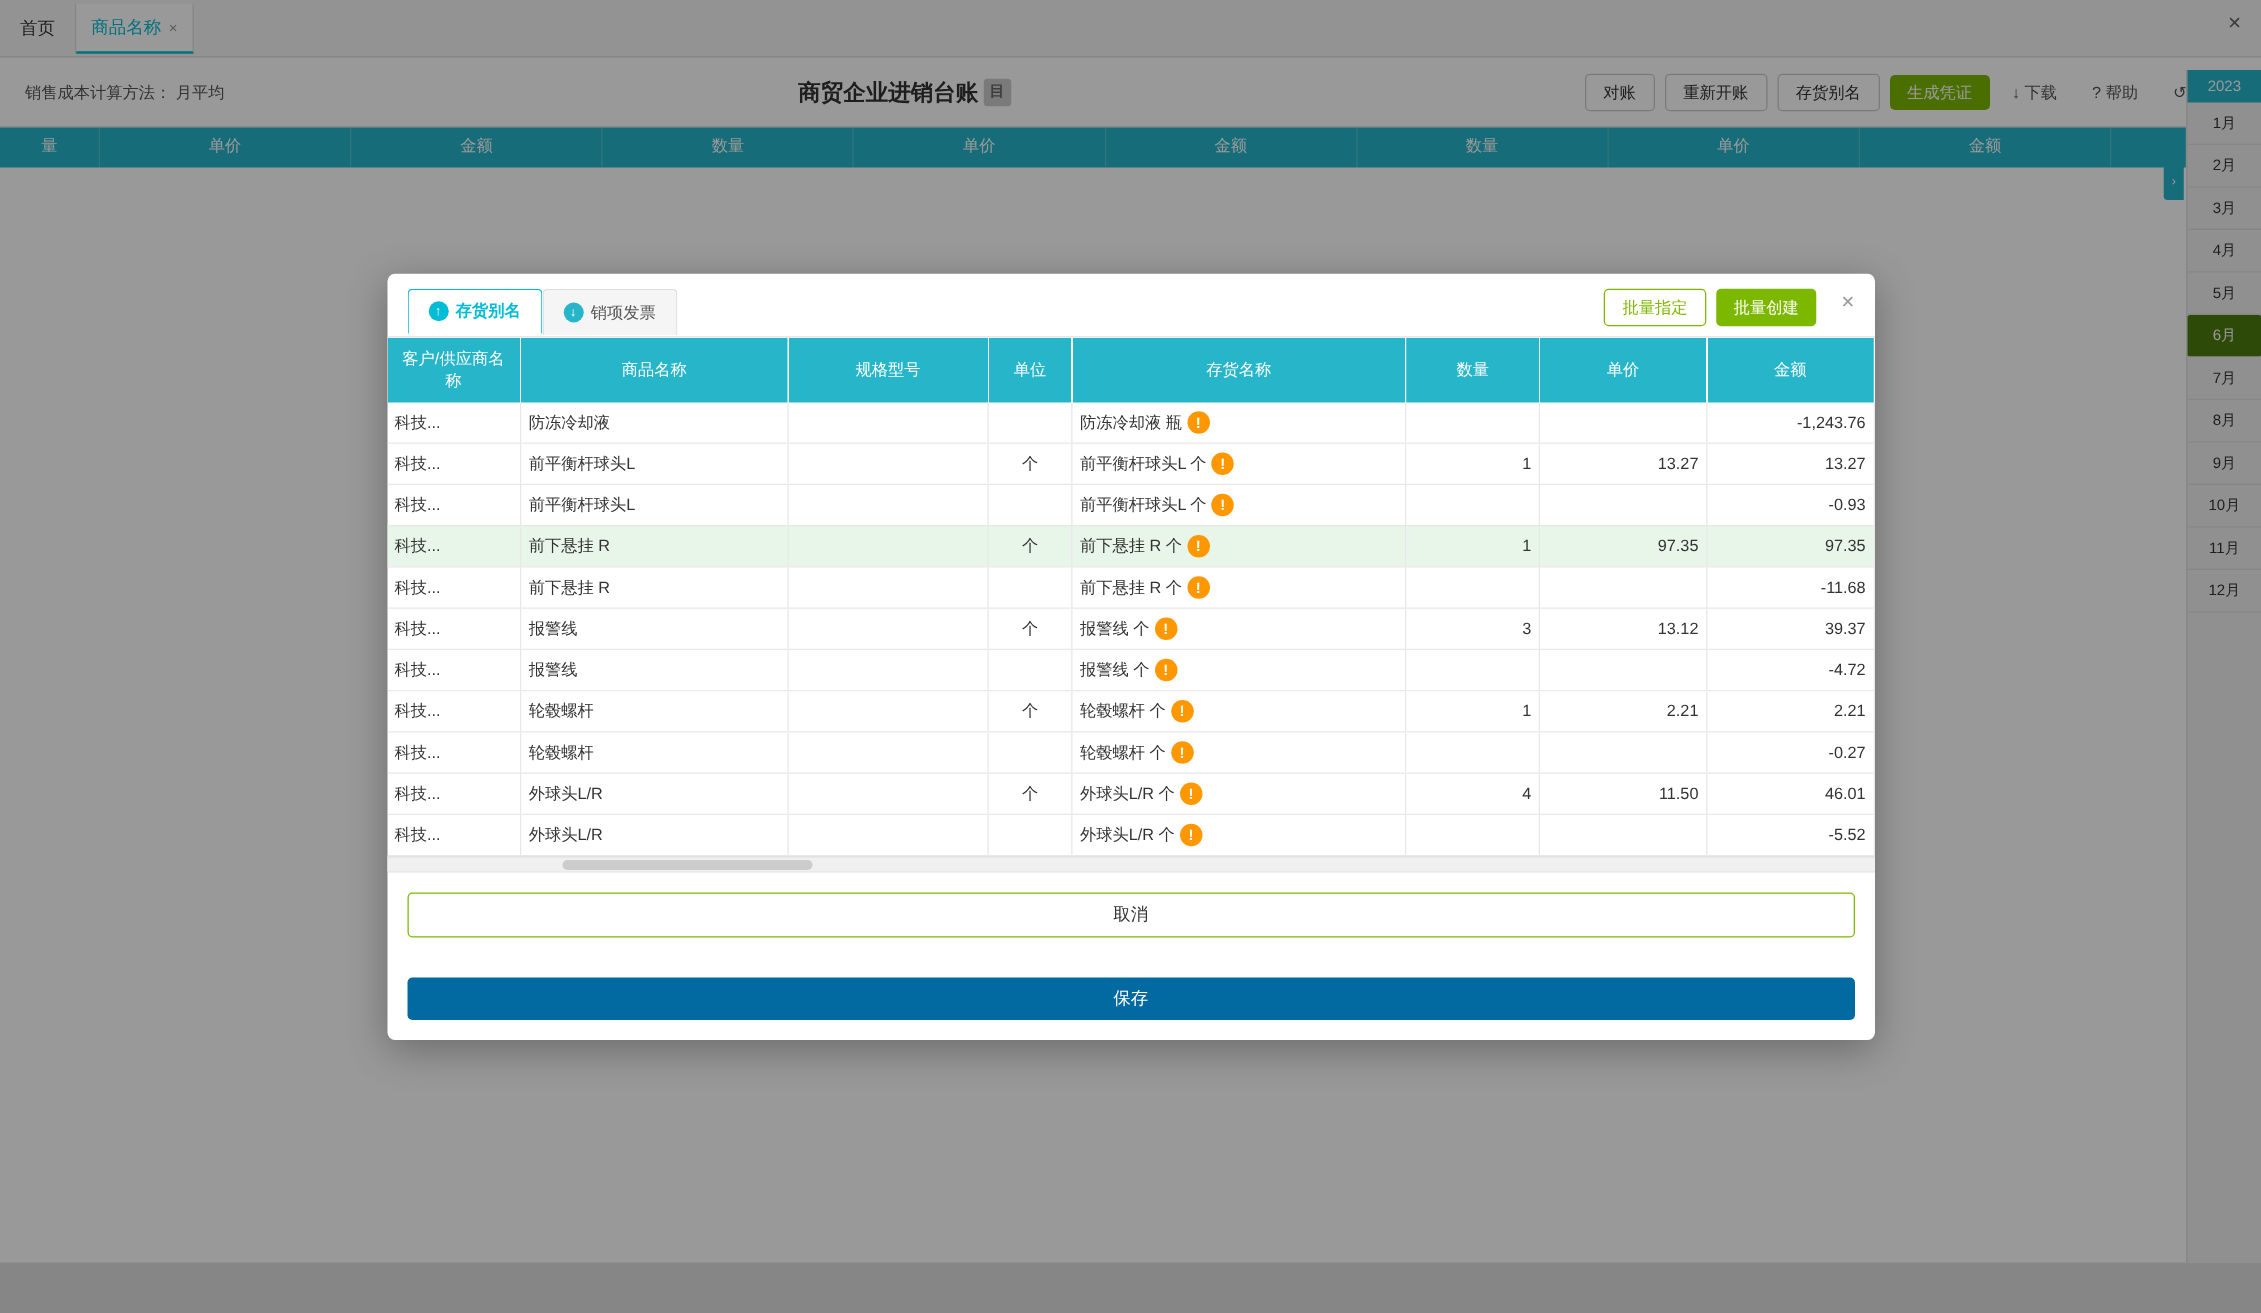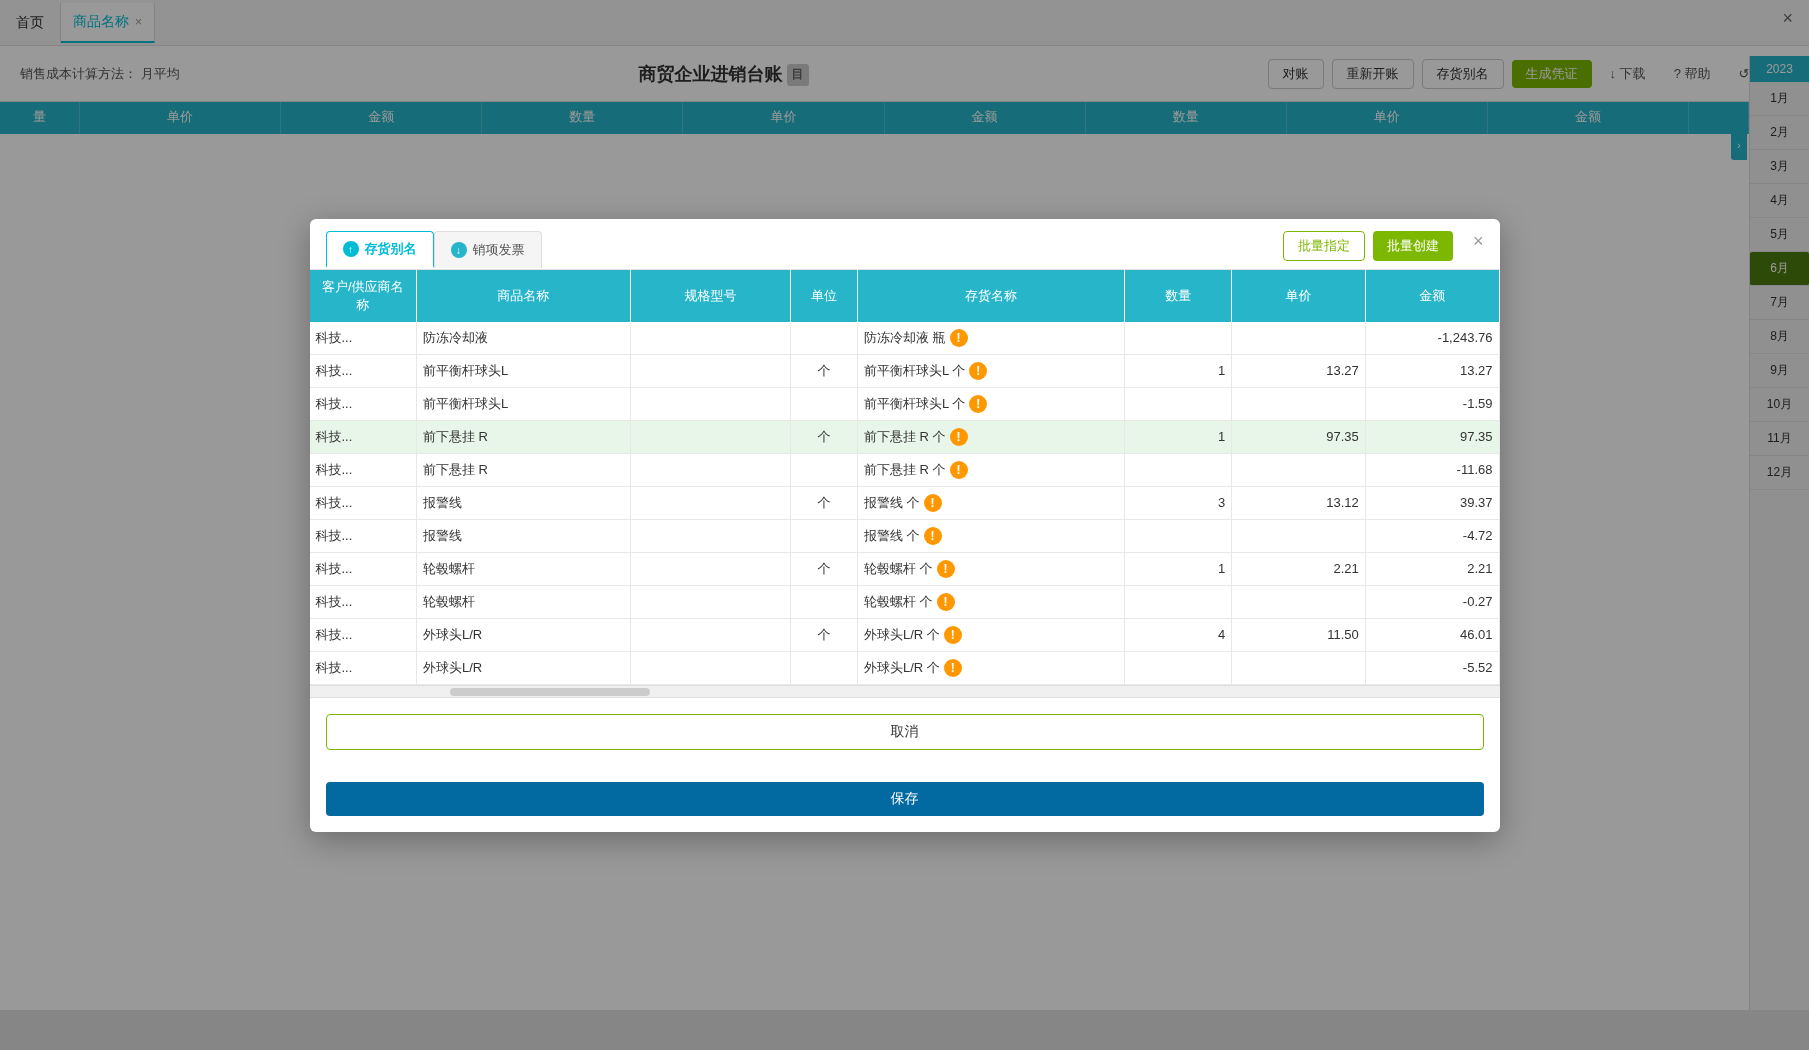--- a/index.html
+++ b/index.html
@@ -72,21 +72,21 @@
     }
     .cost-method {
       font-size: 13px;
       color: #555;
     }
     .page-title {
       font-size: 18px;
       font-weight: bold;
       color: #333;
       display: flex;
-      align-items: flex-end;
+      align-items: center;
       gap: 4px;
     }
     .title-icon {
       width: 22px;
       height: 22px;
       background: #ccc;
       border-radius: 3px;
       display: inline-flex;
       align-items: center;
       justify-content: center;
@@ -543,21 +543,21 @@
               <td class="text-left">科技...</td>
               <td class="text-left">前平衡杆球头L</td>
               <td></td>
               <td class="text-center"></td>
               <td style="display: flex; align-items: center; gap: 4px;">
                 <span>前平衡杆球头L 个</span>
                 <span class="warn-icon">!</span>
               </td>
               <td class="text-right"></td>
               <td class="text-right"></td>
-              <td class="text-right">-1.59</td>
+              <td class="text-right">-0.93</td>
             </tr>
             <tr class="row-highlight">
               <td class="text-left">科技...</td>
               <td class="text-left">前下悬挂 R</td>
               <td></td>
               <td class="text-center">个</td>
               <td style="display: flex; align-items: center; gap: 4px;">
                 <span>前下悬挂 R 个</span>
                 <span class="warn-icon">!</span>
               </td>

